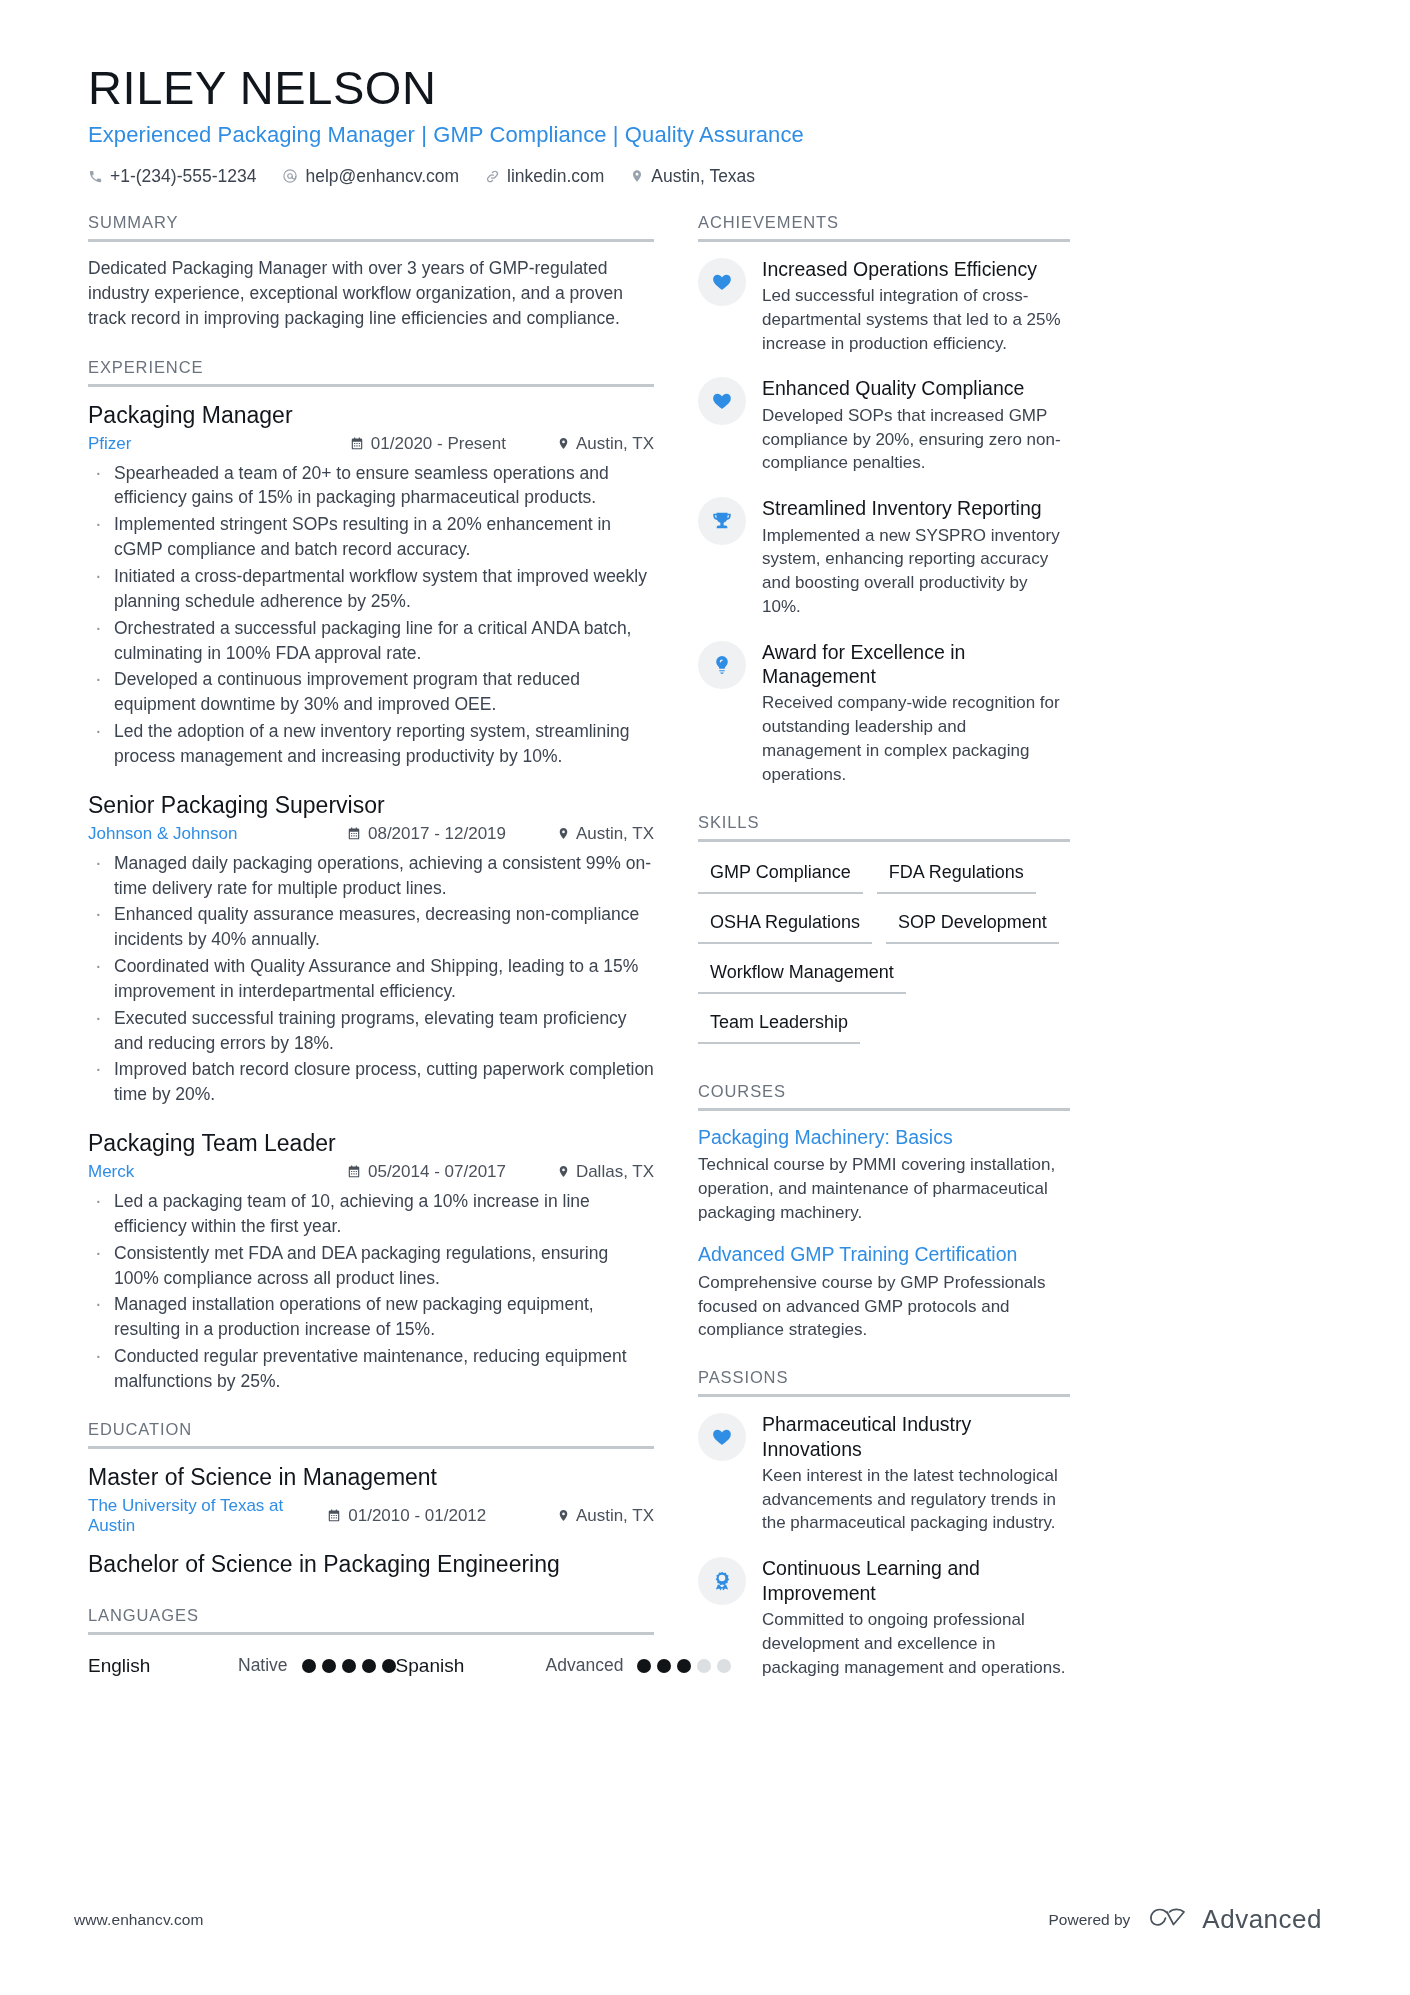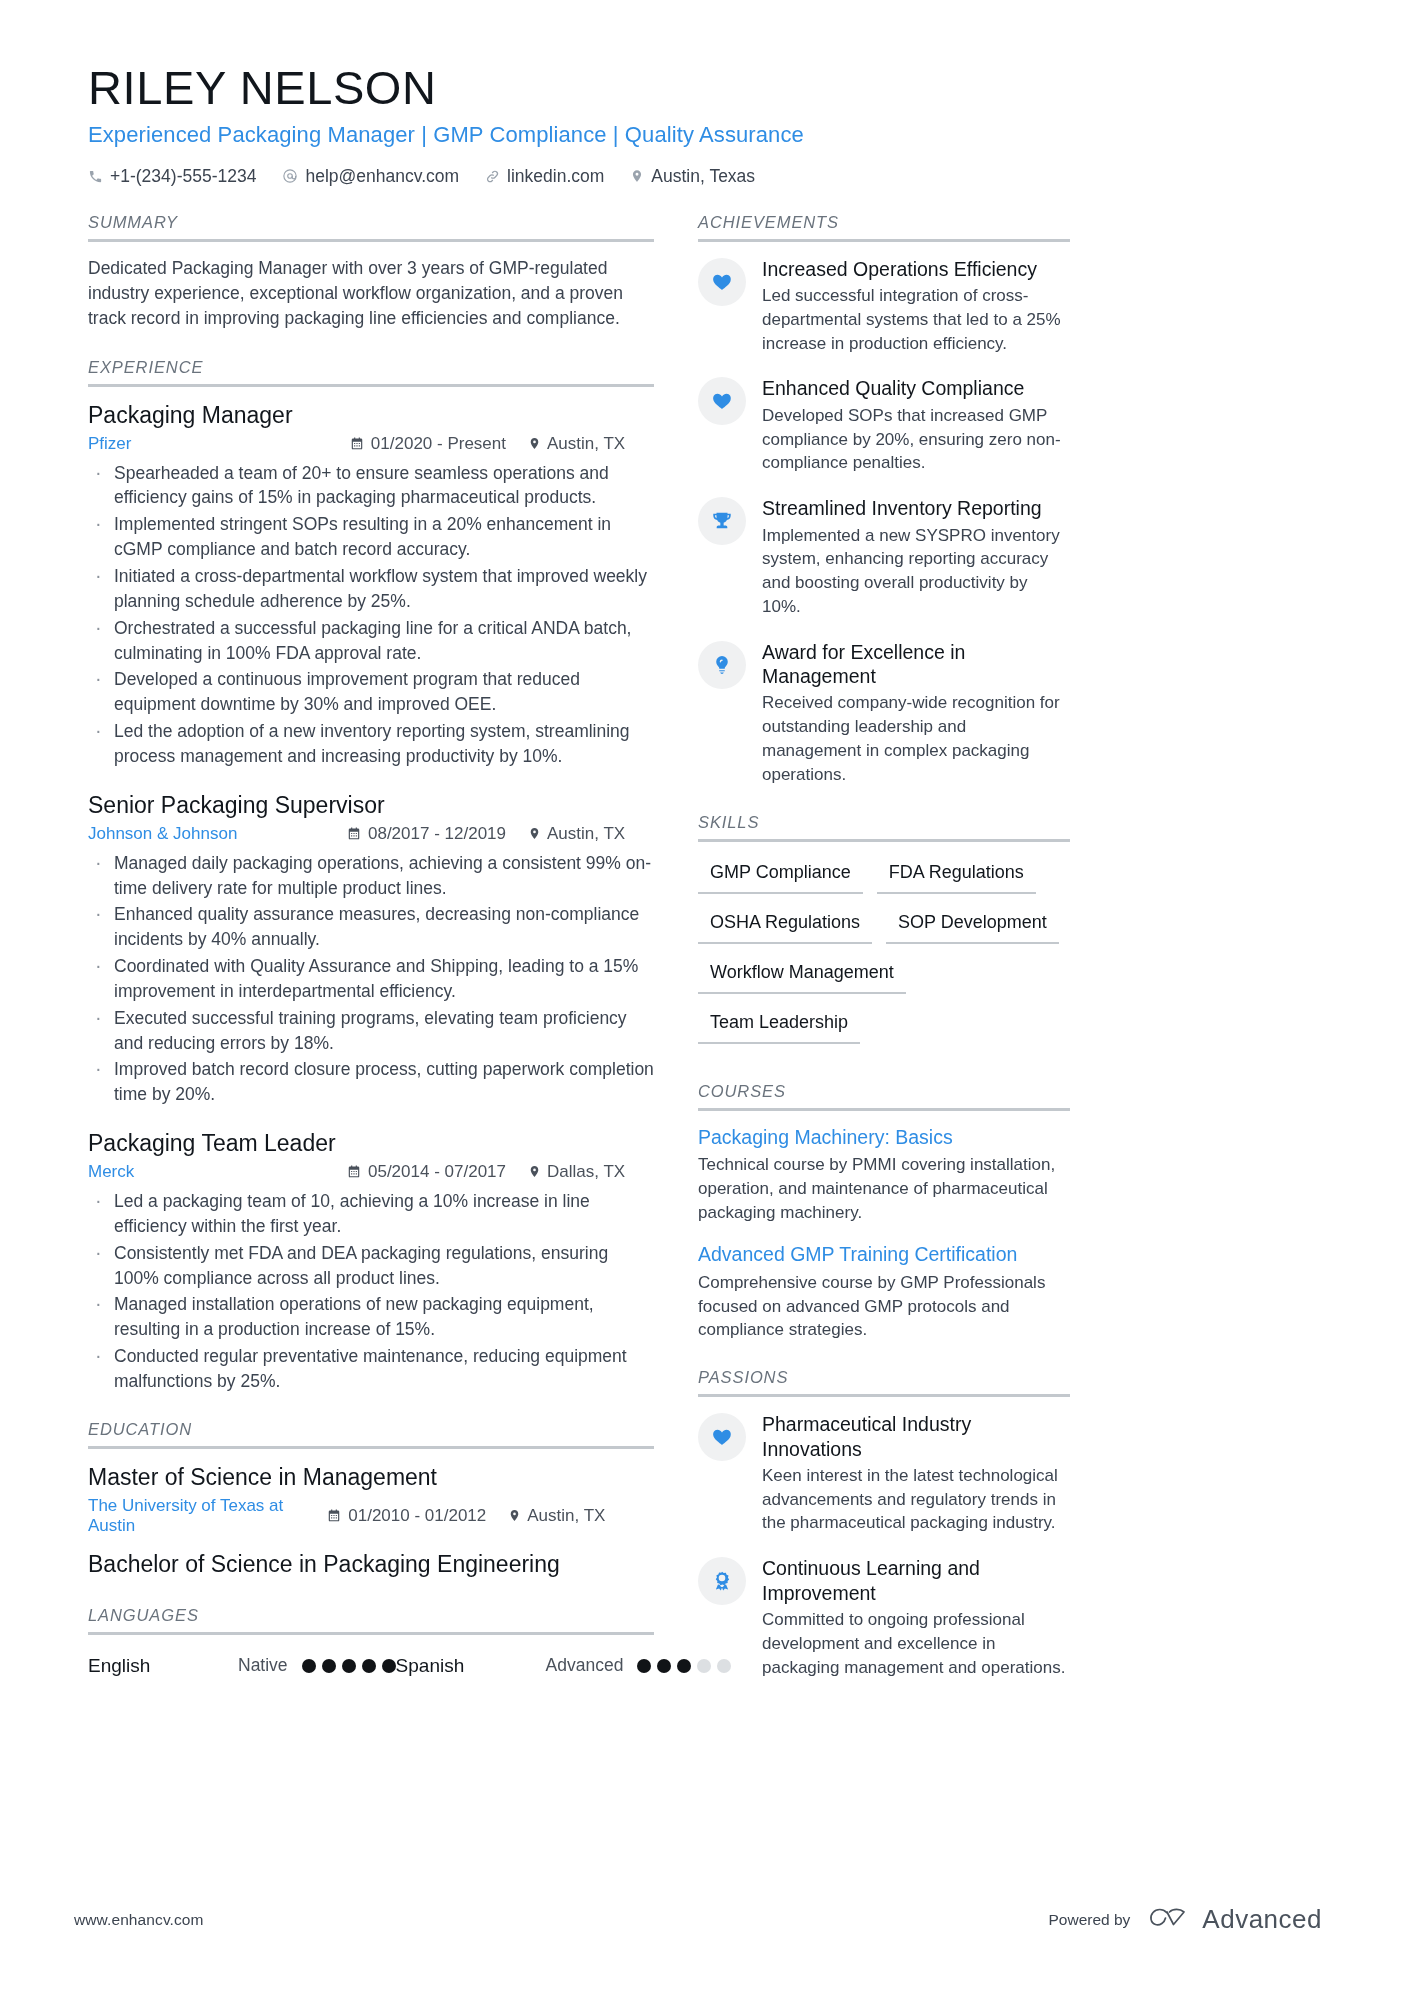--- a/index.html
+++ b/index.html
@@ -53,21 +53,20 @@
   
   .sec { margin-top: 26px; }
   .sec:first-child { margin-top: 0; }
   .sec-title {
     font-size: 16.5px;
     letter-spacing: 0.9px;
     color: #6a737d;
     font-weight: 400;
     padding-bottom: 7px;
     border-bottom: 3px solid #c3c8cd;
-    font-style: italic;
   }
   .sec-body { padding-top: 14px; }
 
   
   .summary-text { font-size: 17.5px; line-height: 1.45; color: #3c4450; }
 
   
   .entry { margin-bottom: 22px; }
   .entry:last-child { margin-bottom: 0; }
   .entry-title {
@@ -91,21 +90,21 @@
     gap: 7px;
     white-space: nowrap;
   }
   .entry-loc {
     color: #4a515b;
     display: inline-flex;
     align-items: center;
     gap: 6px;
     white-space: nowrap;
     width: 126px;
-    justify-content: flex-start;
+    justify-content: flex-end;
     margin-left: 22px;
   }
   .entry-loc.narrow { width: 150px; }
   .meta-ico { color: #4a515b; display: inline-flex; align-items: center; }
   .meta-ico svg { display: block; }
 
   ul.bullets { list-style: none; }
   ul.bullets li {
     position: relative;
     padding-left: 26px;

